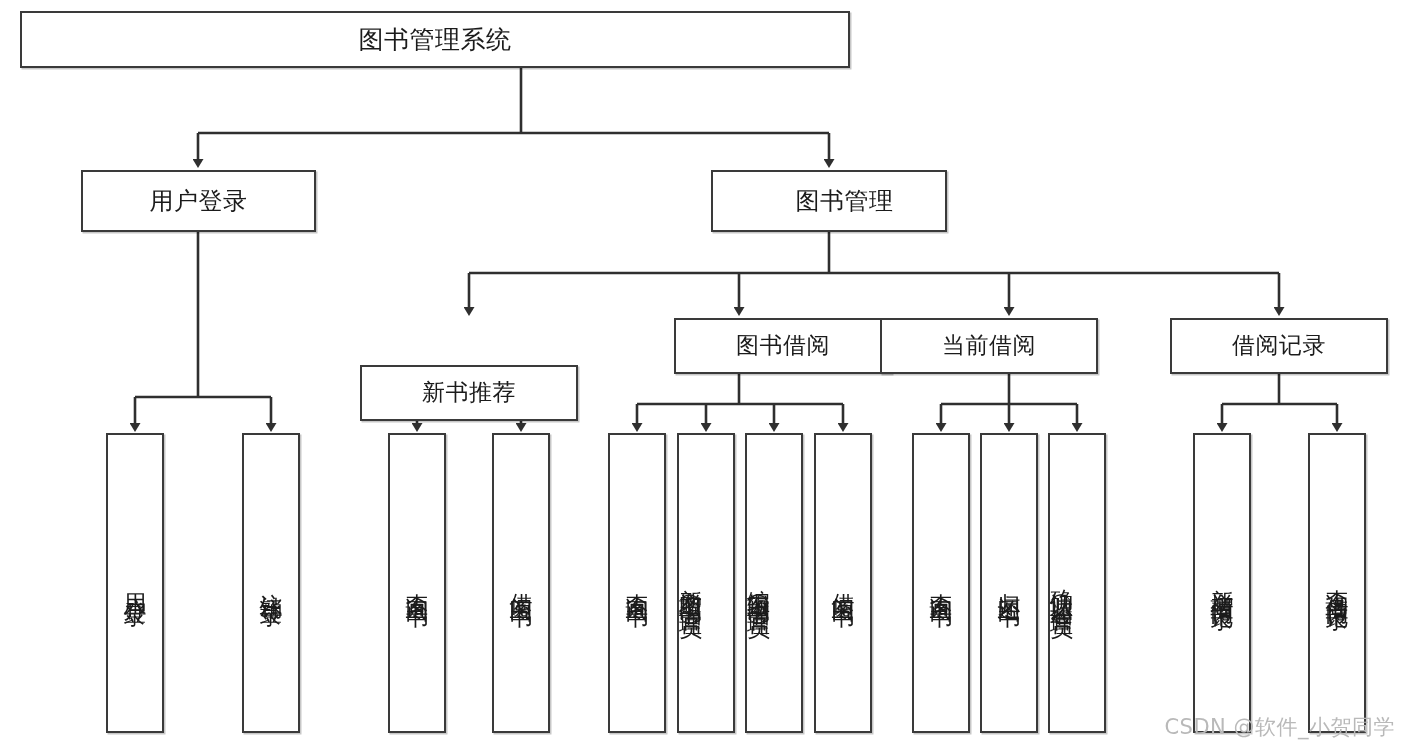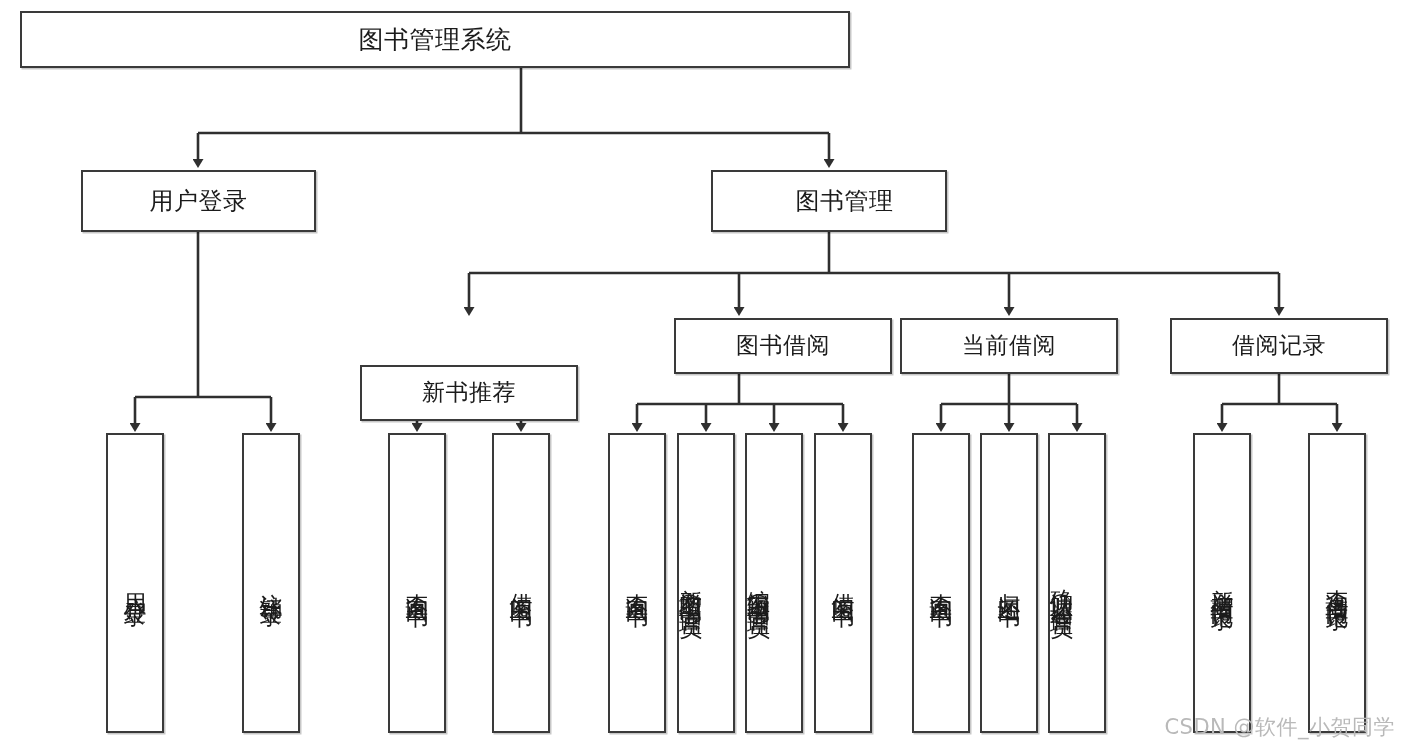--- a/index.html
+++ b/index.html
@@ -141,21 +141,21 @@
   <div class="node lvl2" style="left:711px; top:170px; width:236px; height:62px;padding-left:31px;">
     <span class="node-label">图书管理</span>
   </div>
 
   <div class="node lvl3" style="left:360px; top:318px; width:218px; height:56px;margin-top:47px;">
     <span class="node-label">新书推荐</span>
   </div>
   <div class="node lvl3" style="left:630px; top:318px; width:218px; height:56px;margin-left:44px;">
     <span class="node-label">图书借阅</span>
   </div>
-  <div class="node lvl3" style="left:900px; top:318px; width:218px; height:56px;">
+  <div class="node lvl3" style="left:880px; top:318px; width:218px; height:56px;">
     <span class="node-label">当前借阅</span>
   </div>
   <div class="node lvl3" style="left:1170px; top:318px; width:218px; height:56px;">
     <span class="node-label">借阅记录</span>
   </div>
 
   <div class="node leaf centered" style="left:106px; top:433px; width:58px; height:300px;">
     <span class="node-label">用户登录</span>
   </div>
   <div class="node leaf centered" style="left:242px; top:433px; width:58px; height:300px;">

